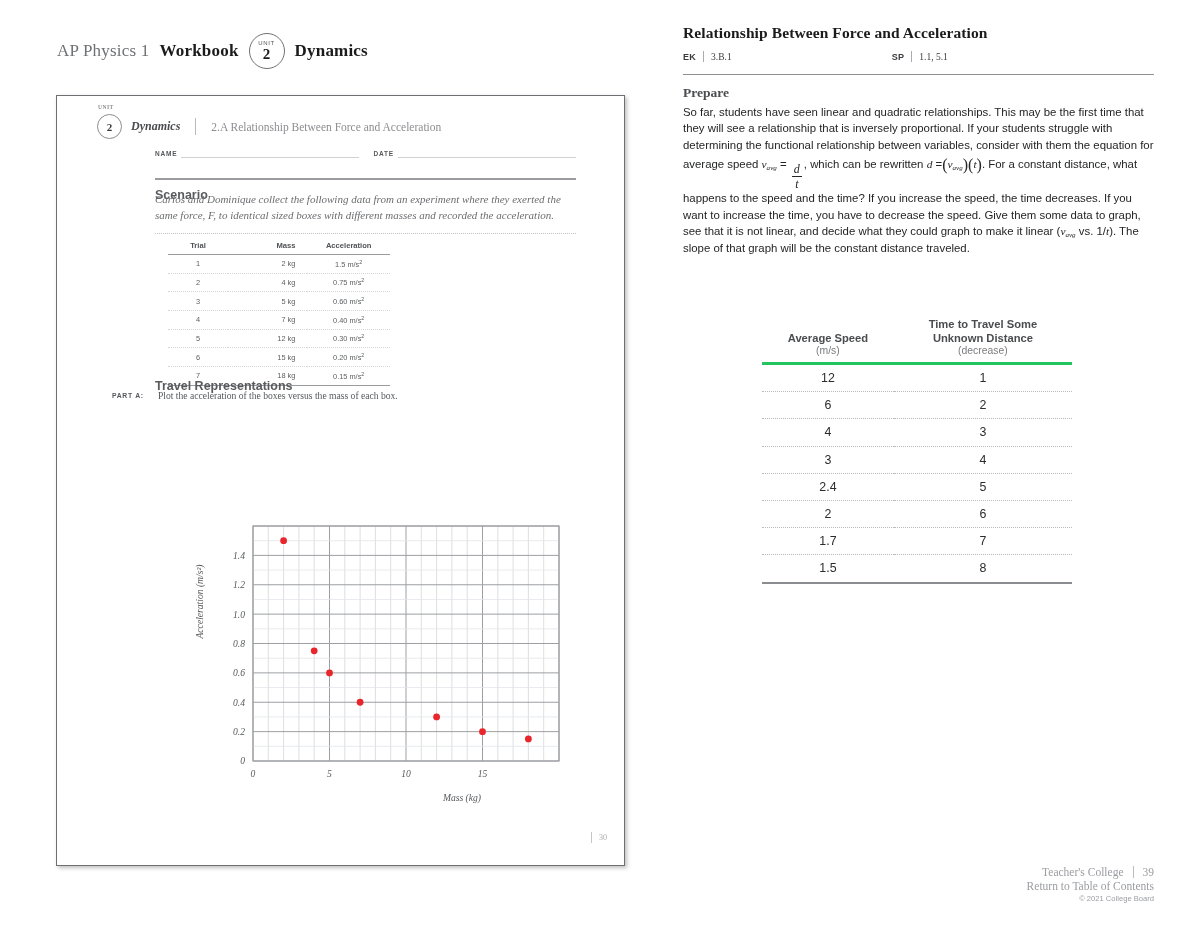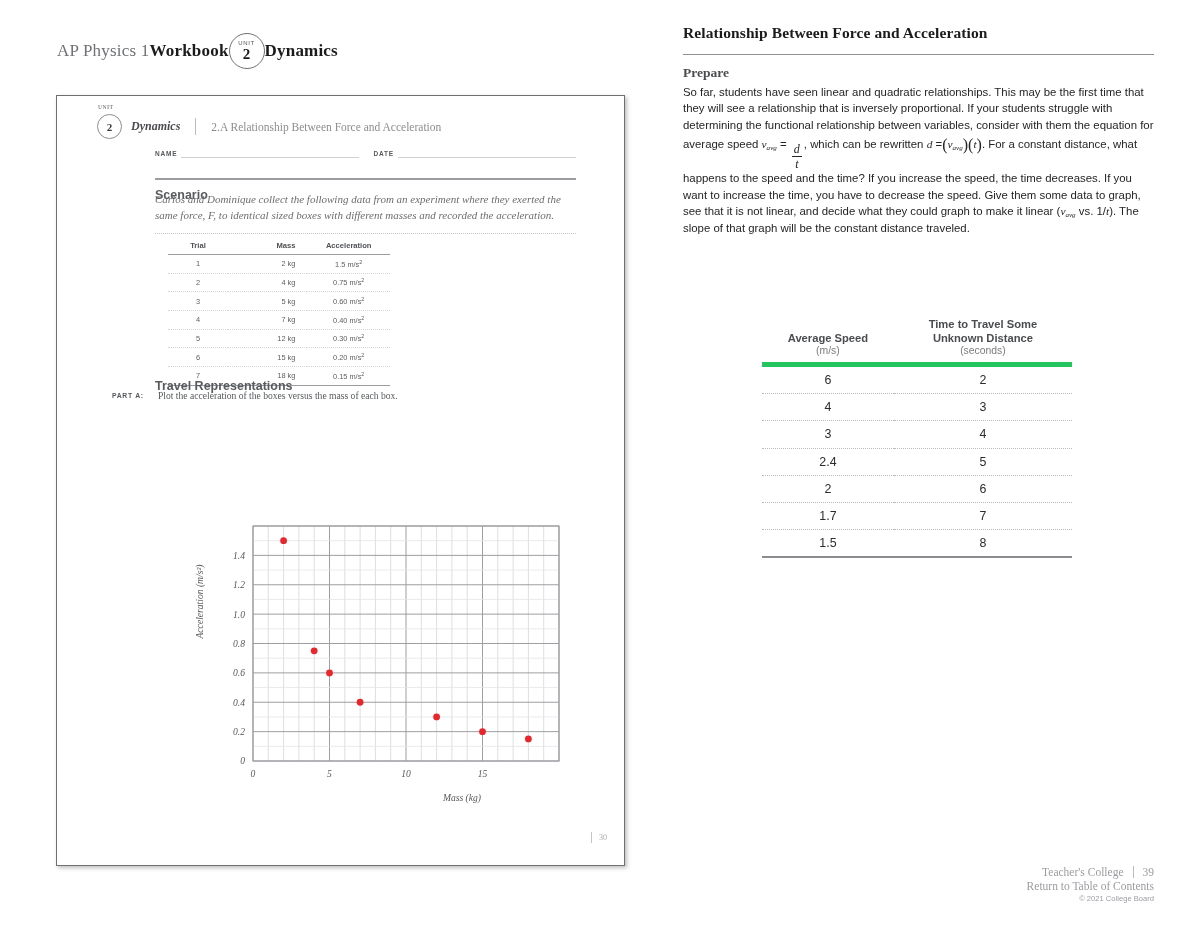--- a/index.html
+++ b/index.html
@@ -5,21 +5,21 @@
   html,body{margin:0;padding:0;}
   body{
     width:1200px;height:927px;background:#ffffff;
     font-family:"Liberation Sans", sans-serif;
     -webkit-font-smoothing:antialiased;
     position:relative;overflow:hidden;
   }
   .page{position:absolute;inset:0;}
 
   
-  .topbar{position:absolute;left:57px;top:33px;display:flex;align-items:center;text-align:right;}
+  .topbar{position:absolute;left:57px;top:33px;display:flex;align-items:center;gap:10px;text-align:right;}
   .topbar .t-ap{font-family:"Liberation Serif",serif;font-size:17px;color:#6f7174;letter-spacing:.2px;}
   .topbar .t-wb{font-family:"Liberation Serif",serif;font-size:17px;font-weight:bold;color:#1b1b1b;letter-spacing:.2px;}
   .unit-badge{
     width:34px;height:34px;border-radius:50%;border:1.3px solid #6f7174;
     display:flex;flex-direction:column;align-items:center;justify-content:center;
     line-height:1;color:#1b1b1b;
   }
   .unit-badge .u-word{font-size:6px;letter-spacing:.6px;color:#555;margin-bottom:1px;}
   .unit-badge .u-num{font-family:"Liberation Serif",serif;font-size:15px;font-weight:bold;}
   .topbar .t-dyn{font-family:"Liberation Serif",serif;font-size:17px;font-weight:bold;color:#1b1b1b;letter-spacing:.2px;}
@@ -110,21 +110,21 @@
   .frac .num{font-family:"Liberation Serif",serif;font-style:italic;font-size:12px;padding:0 2px;}
   .frac .bar{width:100%;height:1px;background:#232425;margin:1px 0;}
   .frac .den{font-family:"Liberation Serif",serif;font-style:italic;font-size:12px;padding:0 2px;}
   .paren{font-size:16px;font-family:"Liberation Serif",serif;vertical-align:-.12em;}
 
   
   .r-table{position:absolute;left:762px;top:318px;width:310px;border-collapse:collapse;}
   .r-table th{
     font-family:"Liberation Sans",sans-serif;font-weight:bold;font-size:11.2px;color:#4a4c4f;
     padding:0 0 4px 0;text-align:center;vertical-align:bottom;line-height:1.22;
-    border-bottom:5px solid #22c55e;
+    border-bottom:3px solid #22c55e;
   }
   .r-table th .unit{display:block;font-weight:normal;font-size:10.4px;color:#7a7c7f;}
   .r-table td{
     font-family:"Liberation Sans",sans-serif;font-size:12.4px;color:#2b2c2e;text-align:center;
     padding:6.1px 0;border-bottom:1px dotted #b9bbbe;
   }
   .r-table tr:last-child td{border-bottom:2.6px solid #8a8c8f;}
 
   
   .footer{position:absolute;right:46px;bottom:24px;text-align:right;font-family:"Liberation Serif",serif;color:#9a9ca0;}
@@ -298,20 +298,29 @@
         <span class="bar"></span>
         <span class="num">30</span>
       </div>
 
     </div>
   </div>
 
   <div class="right">
     <h1 class="r-title">Relationship Between Force and Acceleration</h1>
 
+    <div class="r-meta">
+      <span class="key">EK</span>
+      <span class="vbar"></span>
+      <span class="val">3.B.1</span>
+      <span class="spacer"></span>
+      <span class="key">SP</span>
+      <span class="vbar"></span>
+      <span class="val">1.1, 5.1</span>
+    </div>
 
     <div class="r-hr"></div>
 
     <div class="prepare-h">Prepare</div>
 
     <div class="prose">
       <p>
         <span>So far, students have seen linear and quadratic relationships. This may be the first time that they will see a relationship that is inversely proportional. If your students struggle with determining the functional relationship between variables, consider with them the equation for average speed</span>
         <span>
           <span class="mv">v</span><span class="sub">avg</span>
@@ -332,25 +341,29 @@
   <table class="r-table">
     <thead>
       <tr>
         <th>
           <span>Average Speed</span>
           <span class="unit">(m/s)</span>
         </th>
         <th>
           <span>Time to Travel Some</span><br>
           <span>Unknown Distance</span>
-          <span class="unit">(seconds)</span>
+          <span class="unit">(decrease)</span>
         </th>
       </tr>
     </thead>
     <tbody id="r-tbody">
+        <tr>
+          <td>12</td>
+          <td>1</td>
+        </tr>
         <tr>
           <td>6</td>
           <td>2</td>
         </tr>
         <tr>
           <td>4</td>
           <td>3</td>
         </tr>
         <tr>
           <td>3</td>

